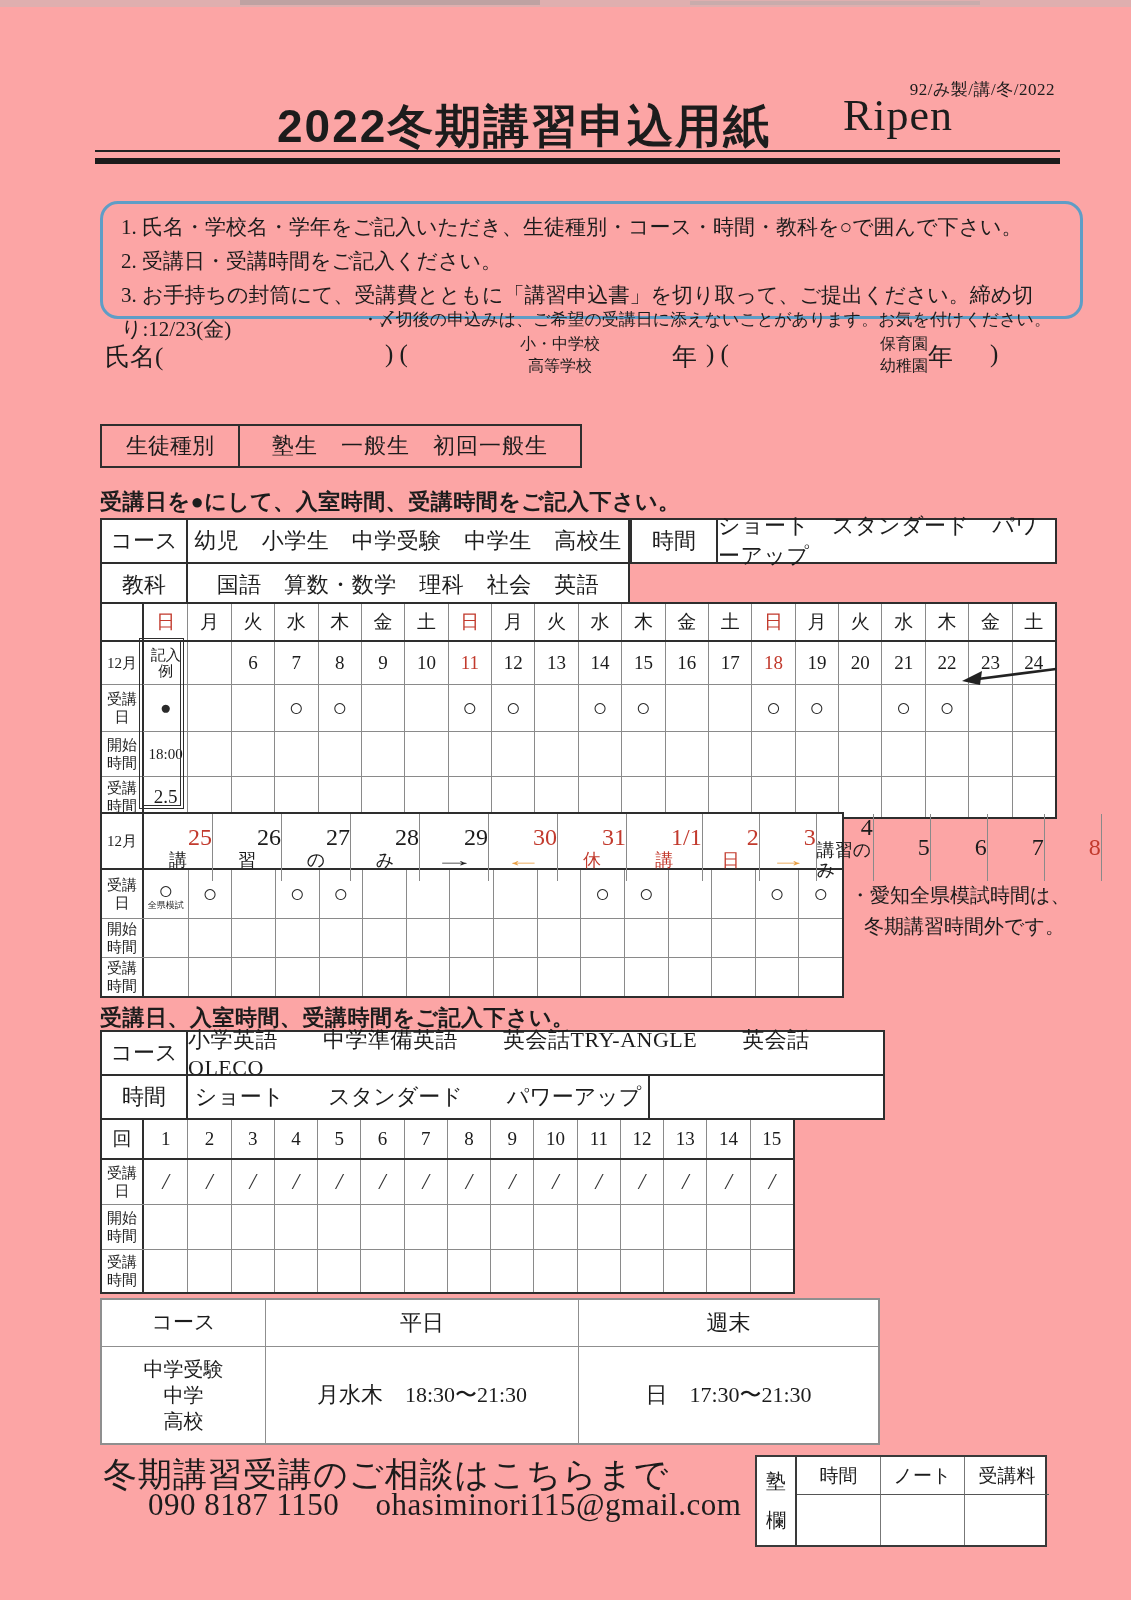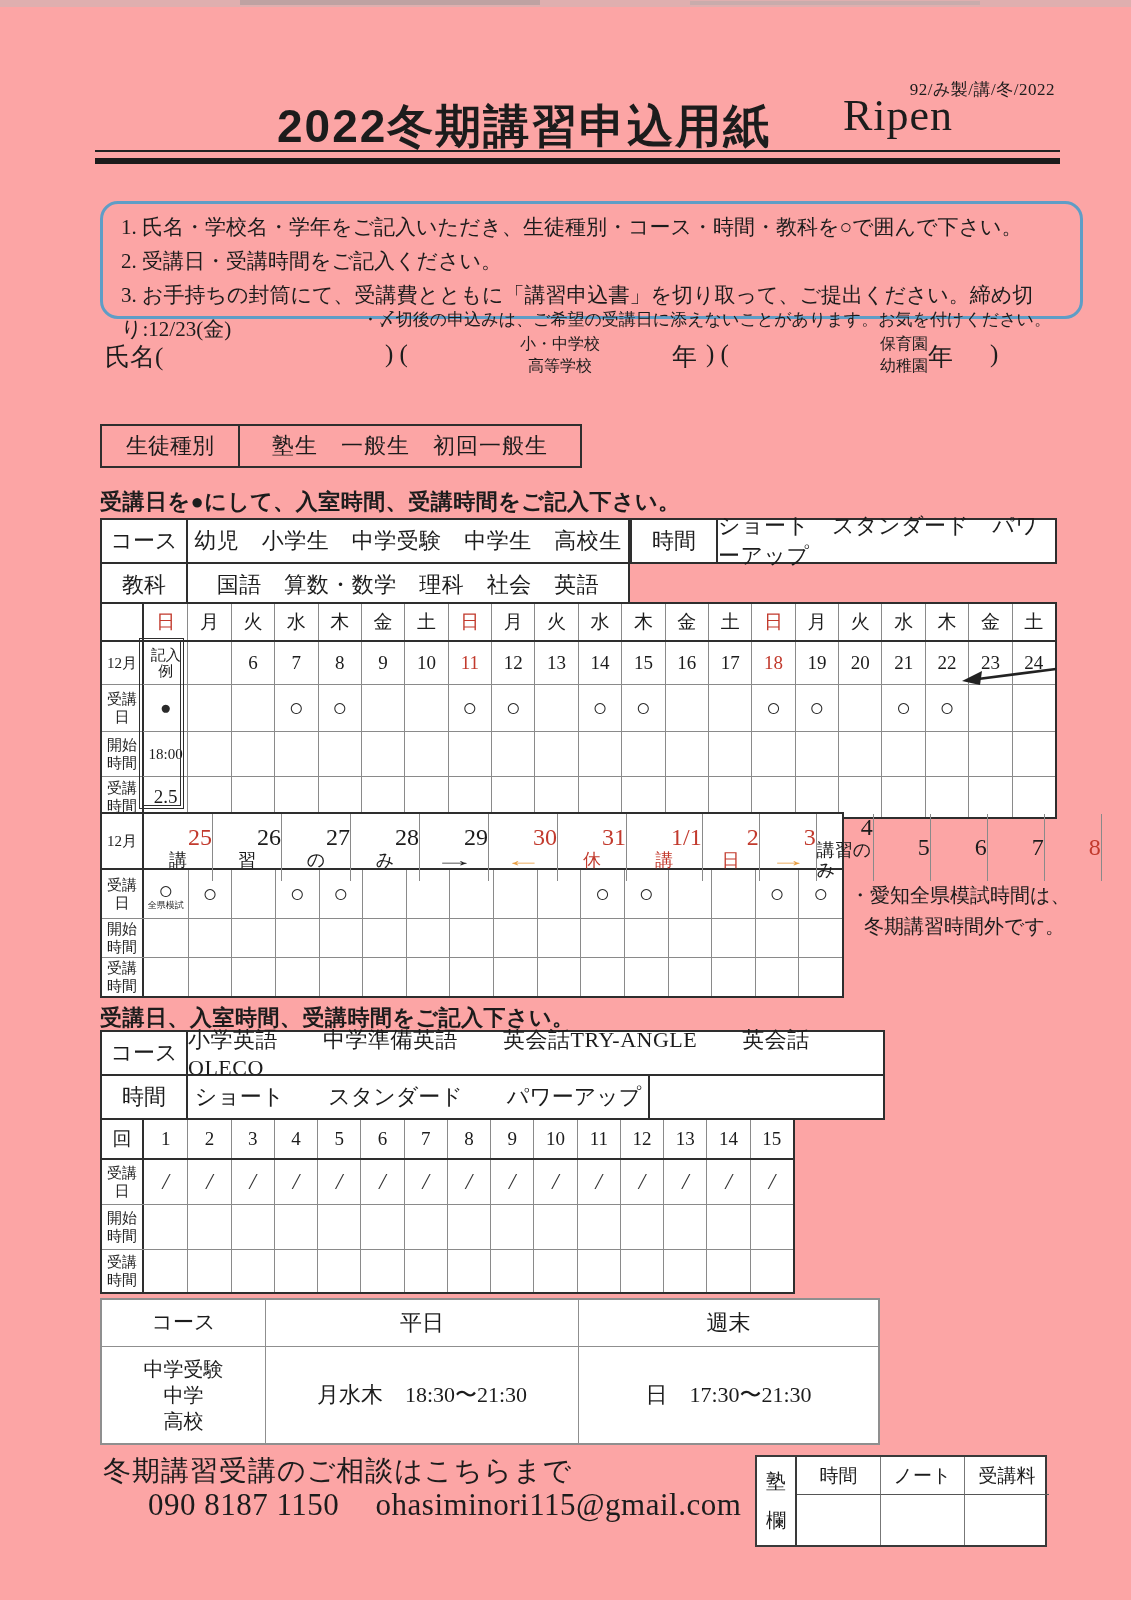--- a/index.html
+++ b/index.html
@@ -97,21 +97,21 @@
 
   
   .sched{left:100px;top:1298px;width:780px;border:2px solid #8f8f8f;box-sizing:border-box;background:#fff;}
   .sched .hrow{display:flex;height:46px;border-bottom:1px solid #8f8f8f;}
   .sched .brow{display:flex;height:96px;}
   .sched .c1{width:163px;border-right:1px solid #8f8f8f;flex:none;display:flex;flex-direction:column;align-items:center;justify-content:center;font-size:21px;line-height:1.3;}
   .sched .c2{width:312px;border-right:1px solid #8f8f8f;flex:none;display:flex;align-items:center;justify-content:center;font-size:22px;}
   .sched .c3{flex:1;display:flex;align-items:center;justify-content:center;font-size:22px;}
 
   
-  .consult{left:103px;top:1452px;font-size:28px;letter-spacing:1px;}
+  .consult{left:103px;top:1452px;font-size:34px;letter-spacing:1px;}
   .contact{left:148px;top:1487px;font-size:31px;letter-spacing:.5px;}
   .contact .email{margin-left:28px;}
 
   
   .office{left:755px;top:1455px;width:292px;display:grid;grid-template-columns:40px 84px 84px 84px;
           grid-template-rows:38px 50px;border:2px solid #3a3a3a;box-sizing:border-box;background:#fff;}
   .office .side{grid-row:1/3;border-right:2px solid #3a3a3a;display:flex;flex-direction:column;align-items:center;justify-content:space-evenly;font-size:20px;}
   .office .hc{border-bottom:1px solid #555;border-right:1px solid #777;display:flex;align-items:center;justify-content:center;font-size:19px;}
   .office .hc:nth-child(4){border-right:none;}
   .office .ec{border-right:1px solid #777;}

